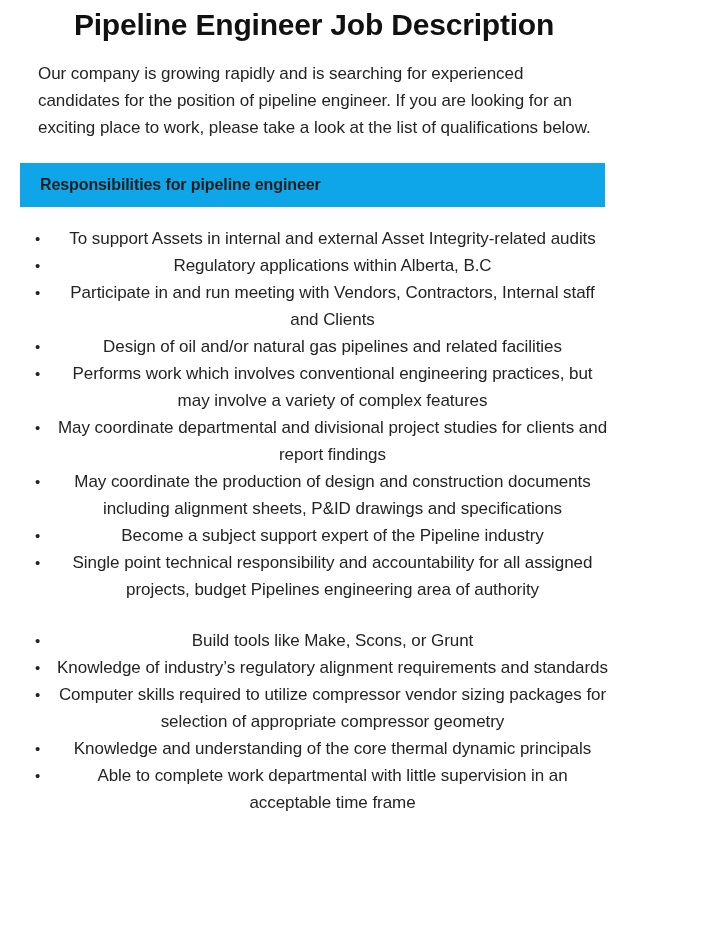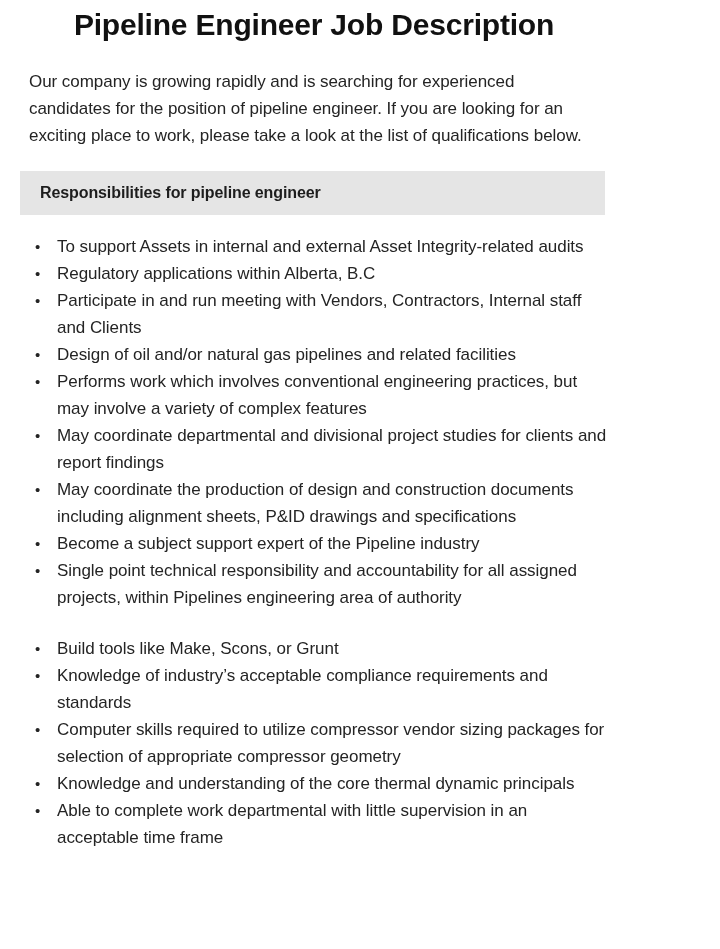--- a/index.html
+++ b/index.html
@@ -31,31 +31,31 @@
     color: #111111;
     margin: 0;
     padding: 5px 20px 0 20px;
     line-height: 40px;
   }
 
   .intro {
     font-size: 17px;
     line-height: 27px;
     color: #242424;
-    margin: 8px;
-    padding: 15px 34px 0 21px;
+    margin: 0;
+    padding: 15px 34px 0 38px;
     letter-spacing: -0.05px;
   }
 
   .section {
     margin: 0;
   }
 
   .section-header {
-    background: #e5e5e5;
+    background: #0ea5e9;
     margin: 22px 23px 0 20px;
     padding: 12px 12px 12px 20px;
     box-sizing: border-box;
   }
 
   .section-header-text {
     font-size: 16px;
     font-weight: bold;
     color: #1d1d1d;
     line-height: 20px;
@@ -69,20 +69,21 @@
   }
 
   ul.item-list li {
     position: relative;
     font-size: 17px;
     line-height: 27px;
     color: #242424;
     padding-left: 12px;
     margin: 0 0 0 0;
     letter-spacing: -0.05px;
+    text-align: center;
   }
 
   ul.item-list li::before {
     content: "\2022";
     position: absolute;
     left: -10px;
     top: 0;
     font-size: 15px;
     line-height: 27px;
     color: #242424;
@@ -107,27 +108,27 @@
     </div>
     <ul class="item-list">
       <li>To support Assets in internal and external Asset Integrity-related audits</li>
       <li>Regulatory applications within Alberta, B.C</li>
       <li>Participate in and run meeting with Vendors, Contractors, Internal staff and Clients</li>
       <li>Design of oil and/or natural gas pipelines and related facilities</li>
       <li>Performs work which involves conventional engineering practices, but may involve a variety of complex features</li>
       <li>May coordinate departmental and divisional project studies for clients and report findings</li>
       <li>May coordinate the production of design and construction documents including alignment sheets, P&amp;ID drawings and specifications</li>
       <li>Become a subject support expert of the Pipeline industry</li>
-      <li>Single point technical responsibility and accountability for all assigned projects, within Pipelines engineering area of authority</li>
+      <li>Single point technical responsibility and accountability for all assigned projects, budget Pipelines engineering area of authority</li>
     </ul>
   </section>
 
   <section class="section section--qualifications">
     <ul class="item-list">
       <li>Build tools like Make, Scons, or Grunt</li>
-      <li>Knowledge of industry’s acceptable compliance requirements and standards</li>
+      <li>Knowledge of industry’s regulatory alignment requirements and standards</li>
       <li>Computer skills required to utilize compressor vendor sizing packages for selection of appropriate compressor geometry</li>
       <li>Knowledge and understanding of the core thermal dynamic principals</li>
       <li>Able to complete work departmental with little supervision in an acceptable time frame</li>
     </ul>
   </section>
 
 </div>
 
 </body></html>

